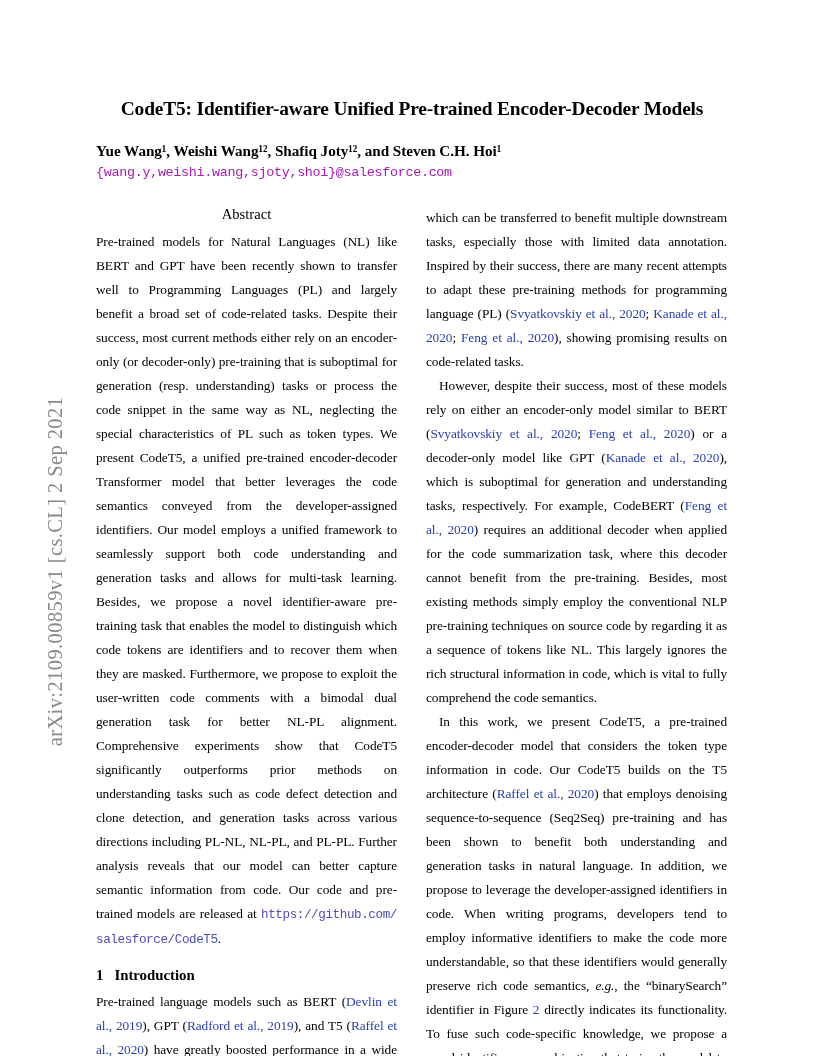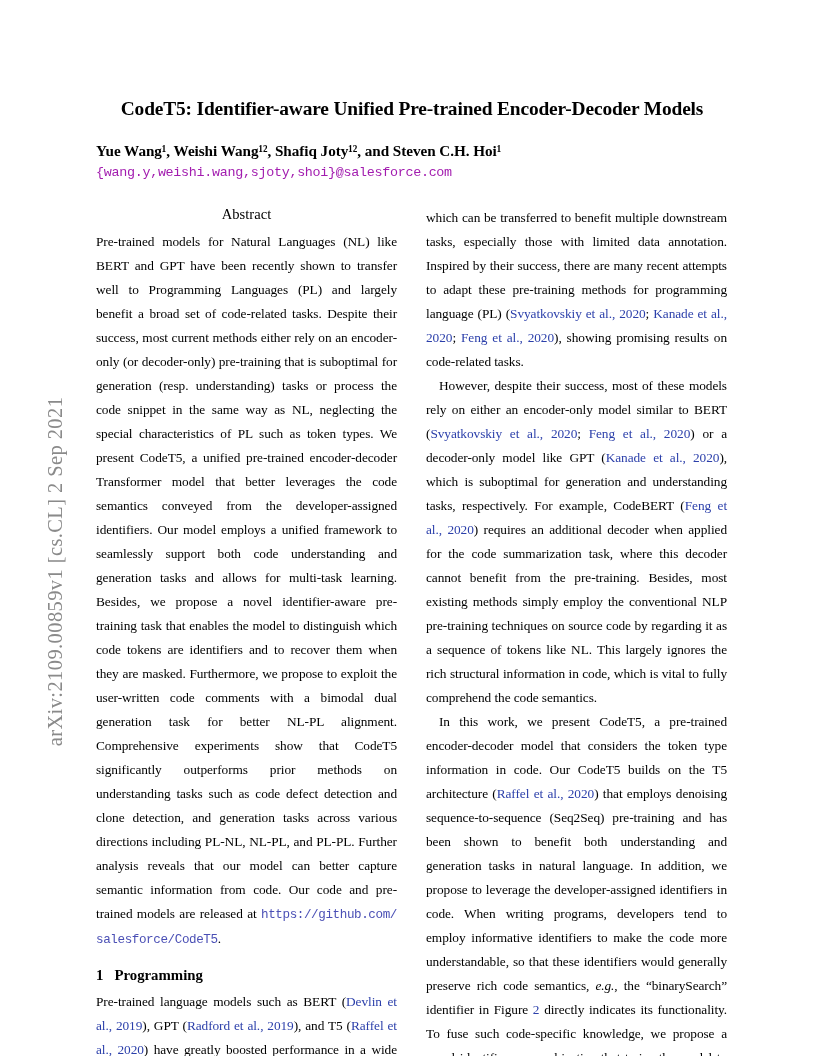--- a/index.html
+++ b/index.html
@@ -167,21 +167,21 @@
   <div id="columns">
 
     <div class="column">
 
       <div class="abstract-heading">Abstract</div>
 
       <p class="body-text"><span>Pre-trained models for Natural Languages (NL) like BERT and GPT have been recently shown to transfer well to Programming Languages (PL) and largely benefit a broad set of code-related tasks. Despite their success, most current methods either rely on an encoder-only (or decoder-only) pre-training that is suboptimal for generation (resp. understanding) tasks or process the code snippet in the same way as NL, neglecting the special characteristics of PL such as token types. We present CodeT5, a unified pre-trained encoder-decoder Transformer model that better leverages the code semantics conveyed from the developer-assigned identifiers. Our model employs a unified framework to seamlessly support both code understanding and generation tasks and allows for multi-task learning. Besides, we propose a novel identifier-aware pre-training task that enables the model to distinguish which code tokens are identifiers and to recover them when they are masked. Furthermore, we propose to exploit the user-written code comments with a bimodal dual generation task for better NL-PL alignment. Comprehensive experiments show that CodeT5 significantly outperforms prior methods on understanding tasks such as code defect detection and clone detection, and generation tasks across various directions including PL-NL, NL-PL, and PL-PL. Further analysis reveals that our model can better capture semantic information from code. Our code and pre-trained models are released at </span><a href="#" class="mono-link">https://github.com/salesforce/CodeT5</a><span>.</span></p>
 
       <div class="section-heading">
         <span>1</span>
-        <span>Programming</span>
+        <span>Introduction</span>
       </div>
 
       <p class="body-text"><span>Pre-trained language models such as BERT (</span><a href="#" class="cite">Devlin et al., 2019</a><span>), GPT (</span><a href="#" class="cite">Radford et al., 2019</a><span>), and T5 (</span><a href="#" class="cite">Raffel et al., 2020</a><span>) have greatly boosted performance in a wide spectrum of natural language processing (NLP) tasks. They typically employ a pre-train then fine-tune paradigm that aims to derive generic language representations by self-supervised training on large-scale unlabeled data,</span></p>
 
     </div>
 
     <div class="column">
 
       <p class="body-text"><span>which can be transferred to benefit multiple downstream tasks, especially those with limited data annotation. Inspired by their success, there are many recent attempts to adapt these pre-training methods for programming language (PL) (</span><a href="#" class="cite">Svyatkovskiy et al., 2020</a><span>; </span><a href="#" class="cite">Kanade et al., 2020</a><span>; </span><a href="#" class="cite">Feng et al., 2020</a><span>), showing promising results on code-related tasks.</span></p>
 

